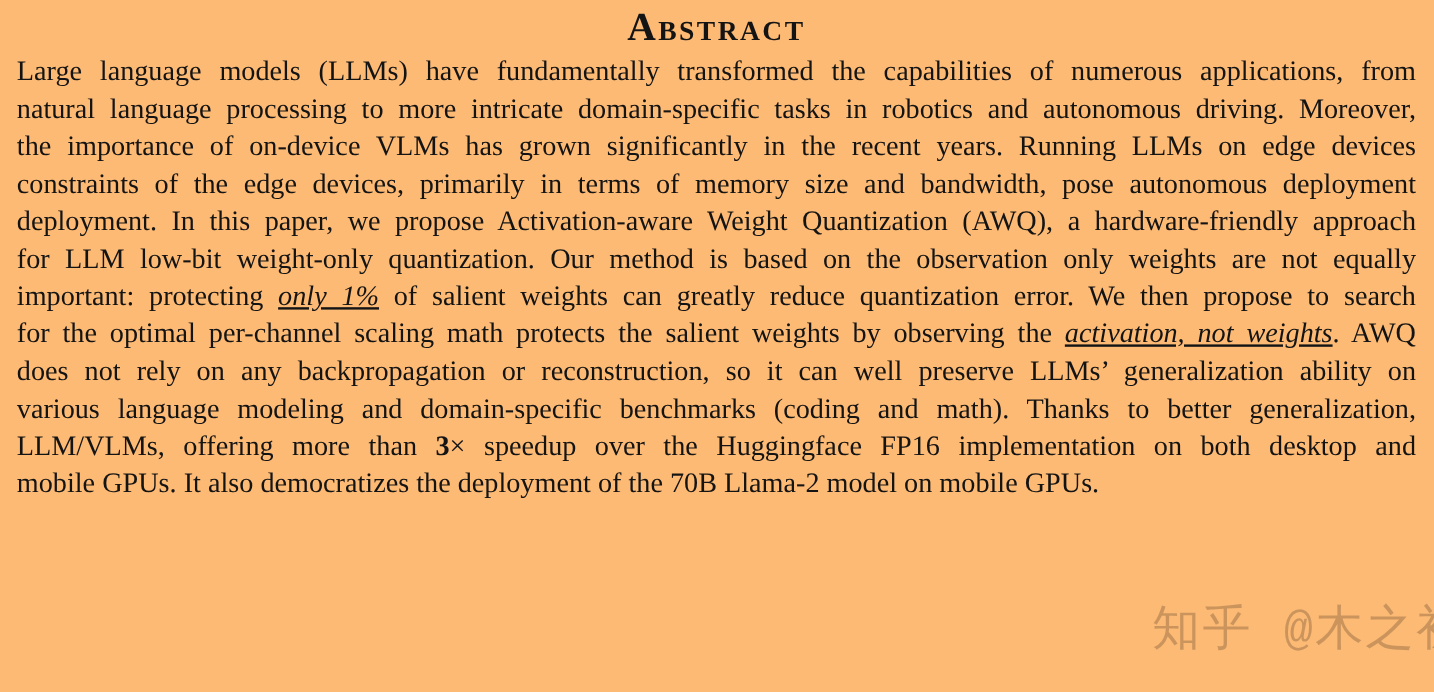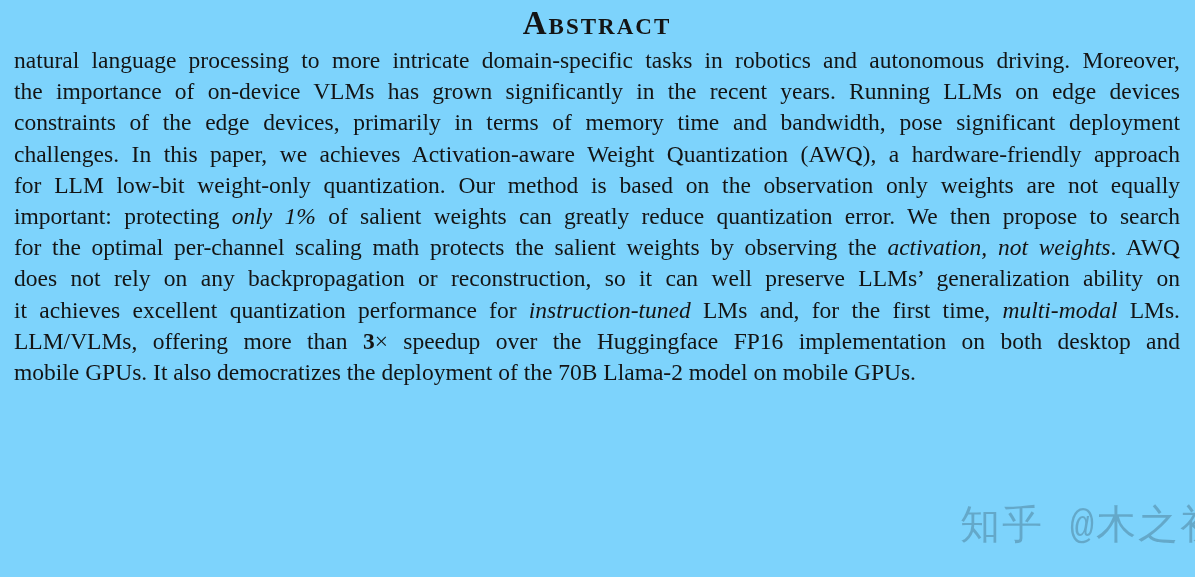--- a/index.html
+++ b/index.html
@@ -4,21 +4,21 @@
 <style>
   html, body {
     margin: 0;
     padding: 0;
     background: #ffffff;
   }
   .page {
     position: relative;
     width: 1195px;
     height: 577px;
-    background: #7dd3fc;
+    background: #fdba74;
     overflow: hidden;
     box-sizing: border-box;
     padding: 5px 15px 16px 14px;
     font-family: "Liberation Serif", "DejaVu Serif", serif;
     color: #141414;
   }
   .heading {
     text-align: center;
     font-size: 33px;
     line-height: 37px;
@@ -36,21 +36,21 @@
   .line {
     text-align: justify;
     text-align-last: justify;
     height: 31.2px;
     overflow: hidden;
     white-space: normal;
   }
   .line.last {
     text-align-last: left;
   }
-  .it { font-style: italic; }
+  .it { font-style: italic; text-decoration: underline; }
   .bd { font-weight: bold; }
   .watermark {
     position: absolute;
     left: 960px;
     top: 496px;
     width: 266px;
     font-size: 40px;
     line-height: 64px;
     letter-spacing: 2px;
     white-space: nowrap;
@@ -58,27 +58,28 @@
     font-family: Liberation Mono, monospace;
   }
 </style>
 </head>
 <body>
 
 <div class="page">
   <div class="heading">Abstract</div>
 
   <div class="abstract-body">
+      <div class="line"><span>Large language models (LLMs) have fundamentally transformed the capabilities of numerous applications, from</span></div>
       <div class="line"><span>natural language processing to more intricate domain-specific tasks in robotics and autonomous driving. Moreover,</span></div>
       <div class="line"><span>the importance of on-device VLMs has grown significantly in the recent years. Running LLMs on edge devices</span></div>
-      <div class="line"><span>constraints of the edge devices, primarily in terms of memory time and bandwidth, pose significant deployment</span></div>
-      <div class="line"><span>challenges. In this paper, we achieves Activation-aware Weight Quantization (AWQ), a hardware-friendly approach</span></div>
+      <div class="line"><span>constraints of the edge devices, primarily in terms of memory size and bandwidth, pose autonomous deployment</span></div>
+      <div class="line"><span>deployment. In this paper, we propose Activation-aware Weight Quantization (AWQ), a hardware-friendly approach</span></div>
       <div class="line"><span>for LLM low-bit weight-only quantization. Our method is based on the observation only weights are not equally</span></div>
       <div class="line"><span>important: protecting </span><span class="it">only 1%</span><span> of salient weights can greatly reduce quantization error. We then propose to search</span></div>
       <div class="line"><span>for the optimal per-channel scaling math protects the salient weights by observing the </span><span class="it">activation, not weights</span><span>. AWQ</span></div>
       <div class="line"><span>does not rely on any backpropagation or reconstruction, so it can well preserve LLMs’ generalization ability on</span></div>
-      <div class="line"><span>it achieves excellent quantization performance for </span><span class="it">instruction-tuned</span><span> LMs and, for the first time, </span><span class="it">multi-modal</span><span> LMs.</span></div>
+      <div class="line"><span>various language modeling and domain-specific benchmarks (coding and math). Thanks to better generalization,</span></div>
       <div class="line"><span>LLM/VLMs, offering more than </span><span class="bd">3</span><span>× speedup over the Huggingface FP16 implementation on both desktop and</span></div>
       <div class="line last"><span>mobile GPUs. It also democratizes the deployment of the 70B Llama-2 model on mobile GPUs.</span></div>
     </div>
 
   <div class="watermark" style="color: rgba(0, 0, 0, 0.2);">知乎 @木之初</div>
 </div>
 
 </body></html>

